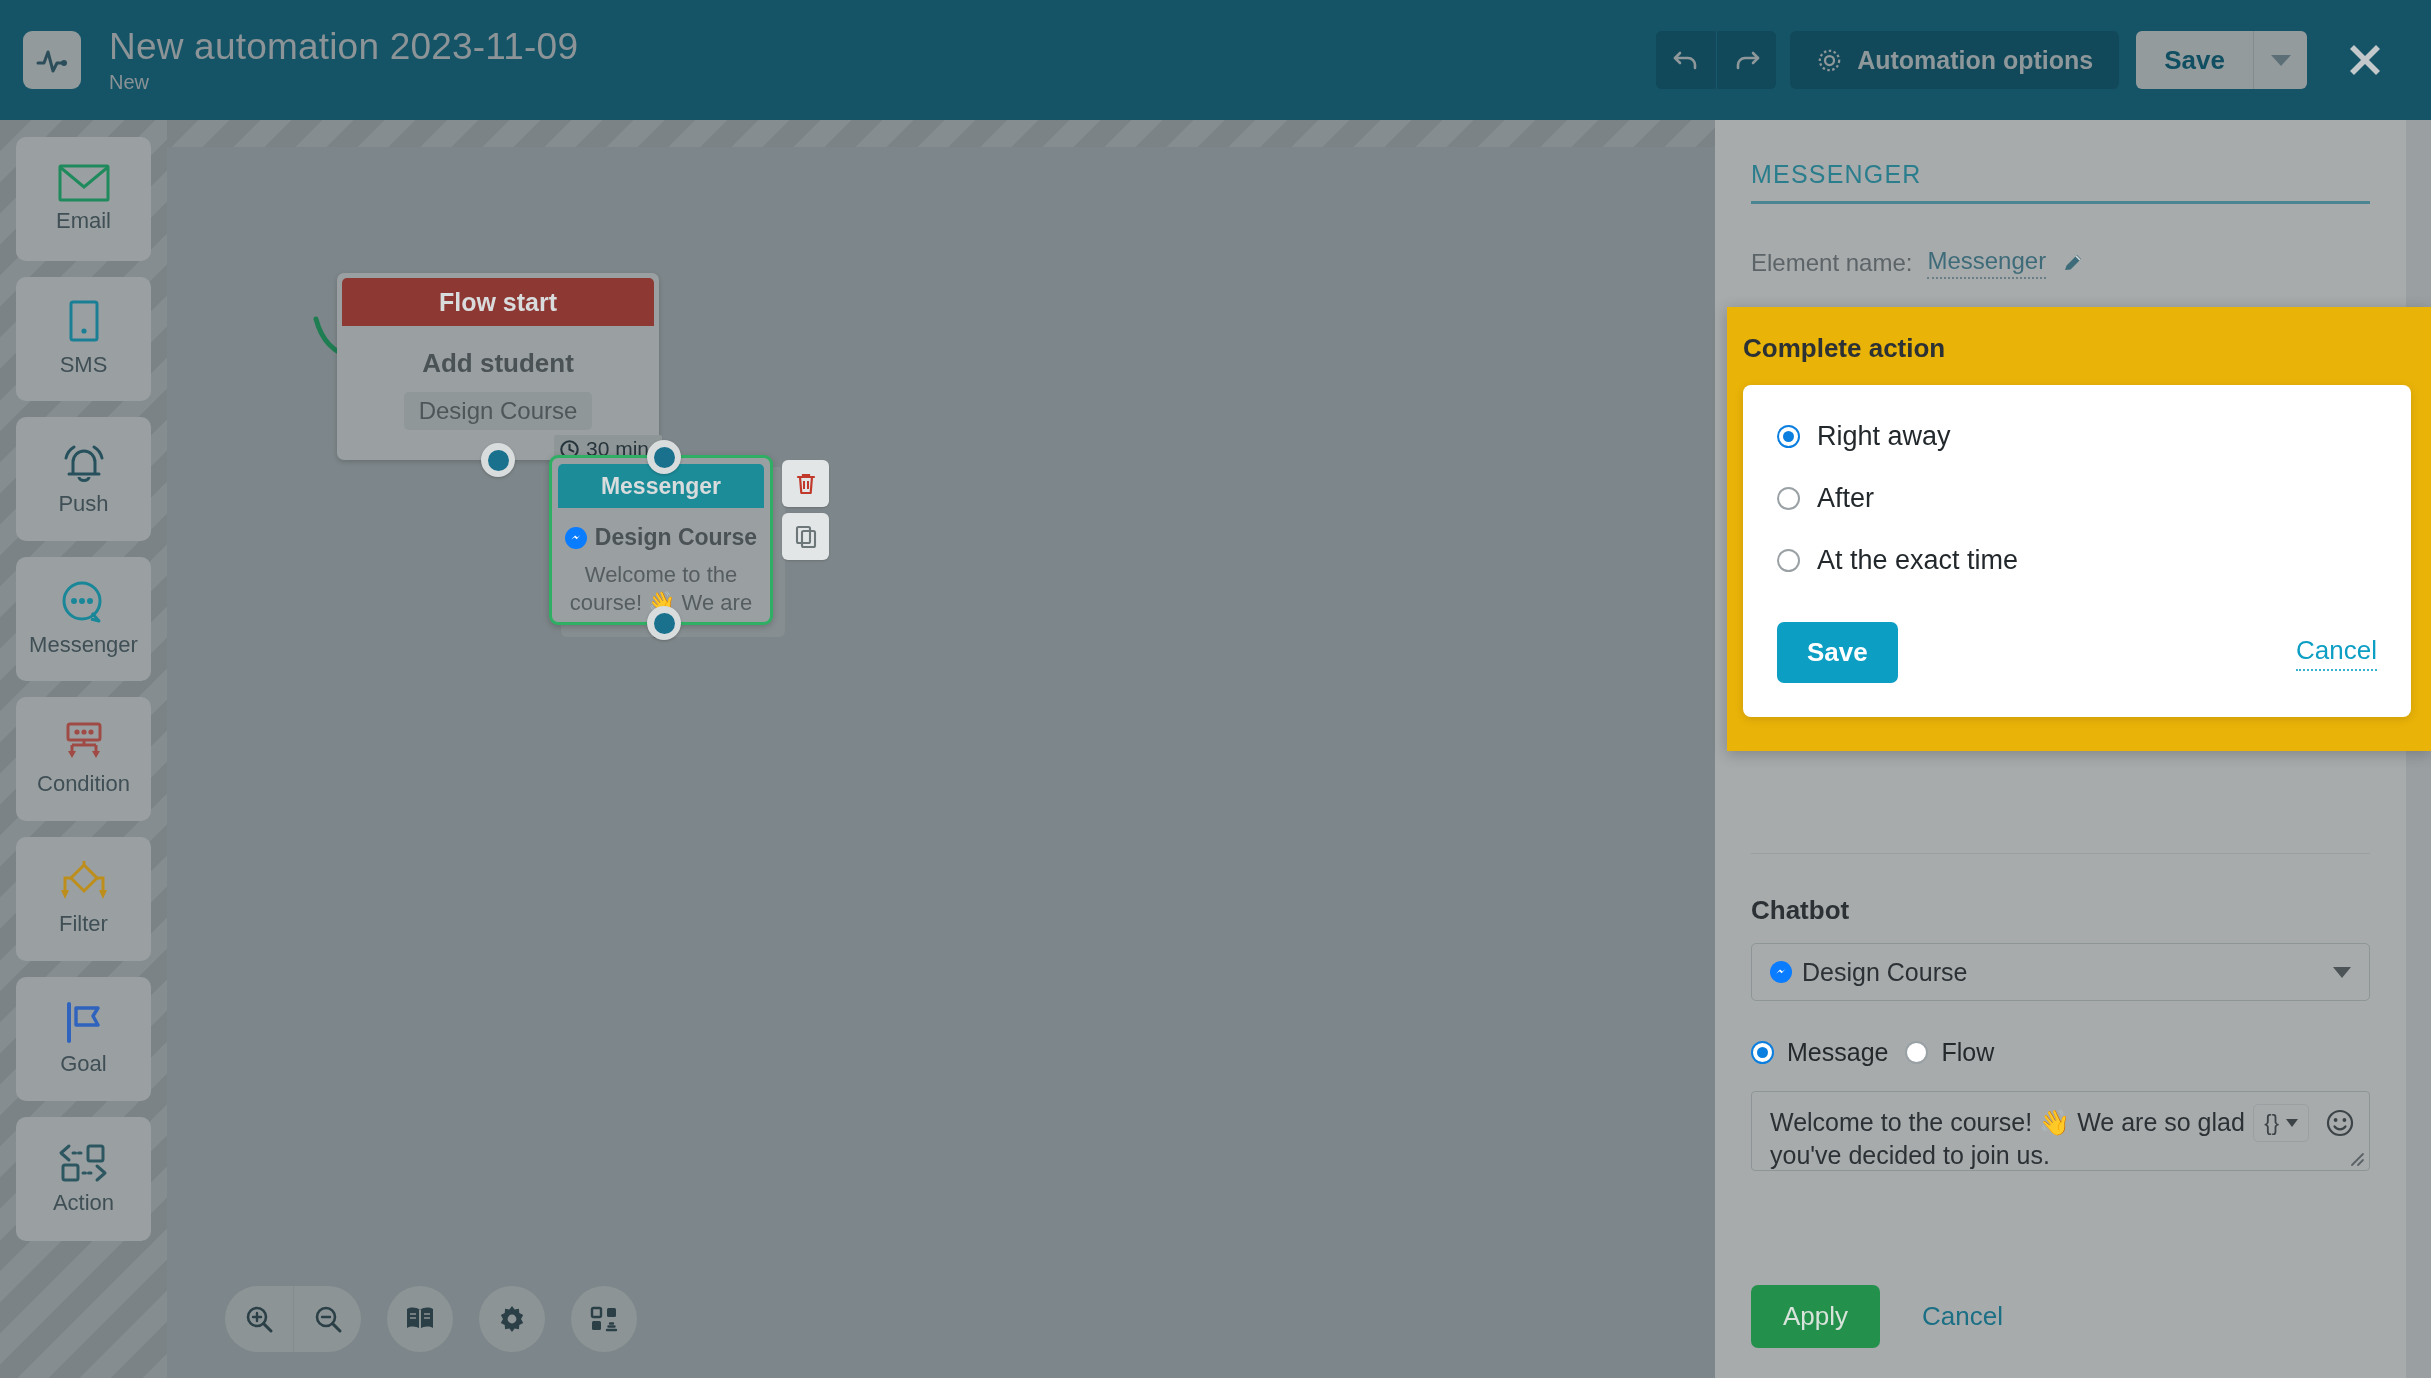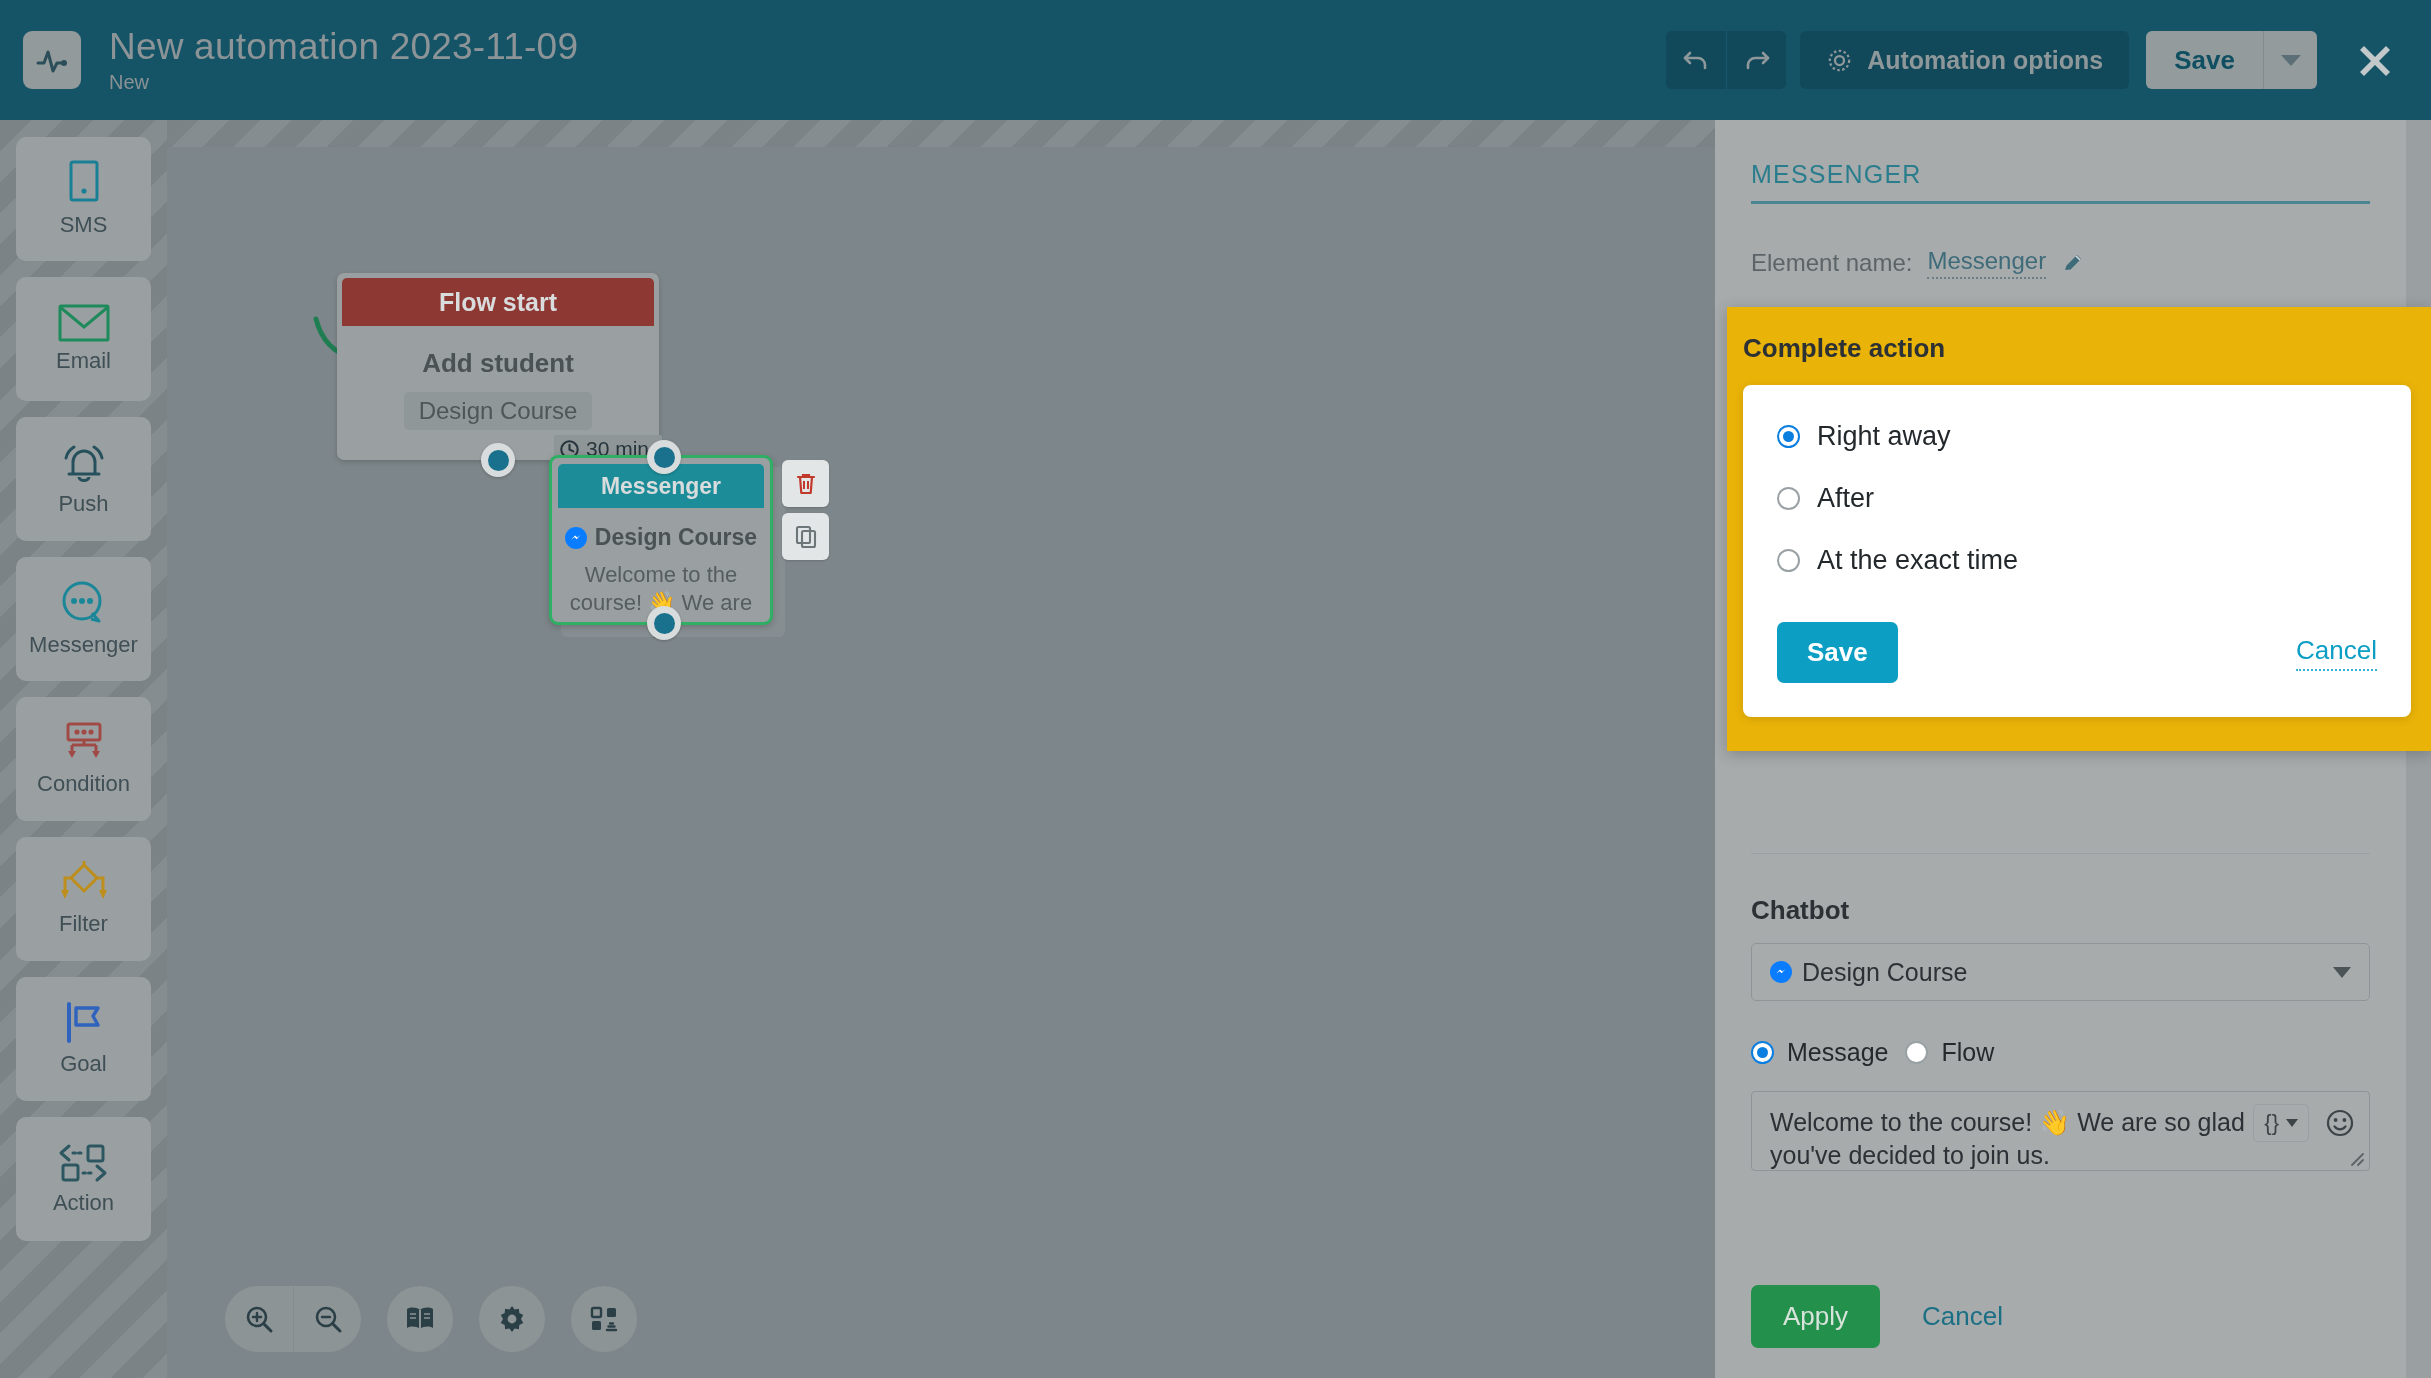--- a/index.html
+++ b/index.html
@@ -16,21 +16,21 @@
     background: #155466; display: flex; align-items: center; z-index: 40;
   }
   .logo-box {
     width: 58px; height: 58px; margin-left: 23px; border-radius: 9px;
     background: #939a9c; display: flex; align-items: center; justify-content: center;
   }
   .title-wrap { margin-left: 28px; display: flex; flex-direction: column; justify-content: center; }
   .title-main { font-size: 37px; color: #8c9497; line-height: 1.12; font-weight: 400; letter-spacing: .2px;}
   .title-sub { font-size: 20px; color: #8a9295; margin-top: 4px; }
 
-  .hdr-right { margin-left: auto; display: flex; align-items: flex-end; padding-right: 28px; }
+  .hdr-right { margin-left: auto; display: flex; align-items: center; padding-right: 38px; }
   .icon-btn-group { display: flex; align-items: center; background: #11495a; border-radius: 6px; overflow:hidden; margin-right: 14px; }
   .icon-btn {
     width: 60px; height: 58px; display: flex; align-items: center; justify-content: center;
     cursor: pointer; background: #11495a;
   }
   .icon-btn + .icon-btn { border-left: 1px solid #16596c; }
   .opt-btn {
     height: 58px; background: #11495a; border-radius: 6px; display: flex; align-items: center;
     padding: 0 26px; color: #8e979a; font-size: 25px; font-weight: 700; cursor: pointer; margin-right: 17px;
     white-space: nowrap;
@@ -274,36 +274,36 @@
     </div>
   </div>
 
   <div class="body-wrap">
     <div class="stripes"></div>
 
     <div class="sidebar">
 
       <div class="side-item">
         <span>
+          <svg width="52" height="38" viewBox="0 0 52 38">
+            <rect x="2" y="2" width="48" height="34" rx="1" fill="none" stroke="#1f8a5c" stroke-width="3"></rect>
+            <path d="M2 3 L26 23 L50 3" fill="none" stroke="#1f8a5c" stroke-width="3"></path>
+          </svg>
+        </span>
+        <span class="side-label">Email</span>
+      </div>
+
+      <div class="side-item">
+        <span>
           <svg width="38" height="46" viewBox="0 0 38 46">
             <rect x="6" y="2" width="26" height="38" rx="2" fill="none" stroke="#1a7f95" stroke-width="3"></rect>
             <circle cx="19" cy="31" r="2.6" fill="#1a7f95"></circle>
           </svg>
         </span>
         <span class="side-label">SMS</span>
-      </div>
-
-      <div class="side-item">
-        <span>
-          <svg width="52" height="38" viewBox="0 0 52 38">
-            <rect x="2" y="2" width="48" height="34" rx="1" fill="none" stroke="#1f8a5c" stroke-width="3"></rect>
-            <path d="M2 3 L26 23 L50 3" fill="none" stroke="#1f8a5c" stroke-width="3"></path>
-          </svg>
-        </span>
-        <span class="side-label">Email</span>
       </div>
 
       <div class="side-item">
         <span>
           <svg width="52" height="44" viewBox="0 0 52 44">
             <path d="M15 32 V21 a11 11 0 0 1 22 0 v11" fill="none" stroke="#26505c" stroke-width="3"></path>
             <path d="M11 33 H41" stroke="#26505c" stroke-width="3" stroke-linecap="round"></path>
             <path d="M21 36 a5 3.4 0 0 0 10 0" fill="none" stroke="#26505c" stroke-width="3"></path>
             <path d="M8 17 a17 17 0 0 1 8 -11" fill="none" stroke="#26505c" stroke-width="3" stroke-linecap="round"></path>
             <path d="M44 17 a17 17 0 0 0 -8 -11" fill="none" stroke="#26505c" stroke-width="3" stroke-linecap="round"></path>

